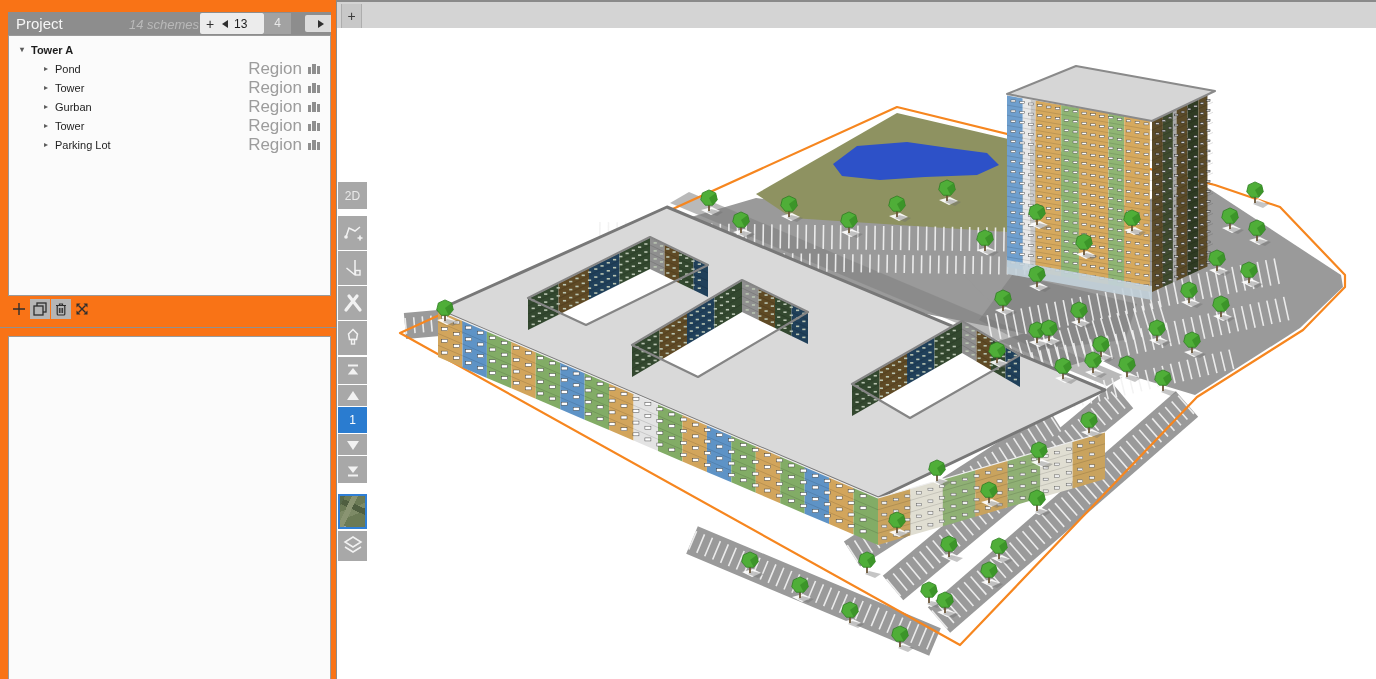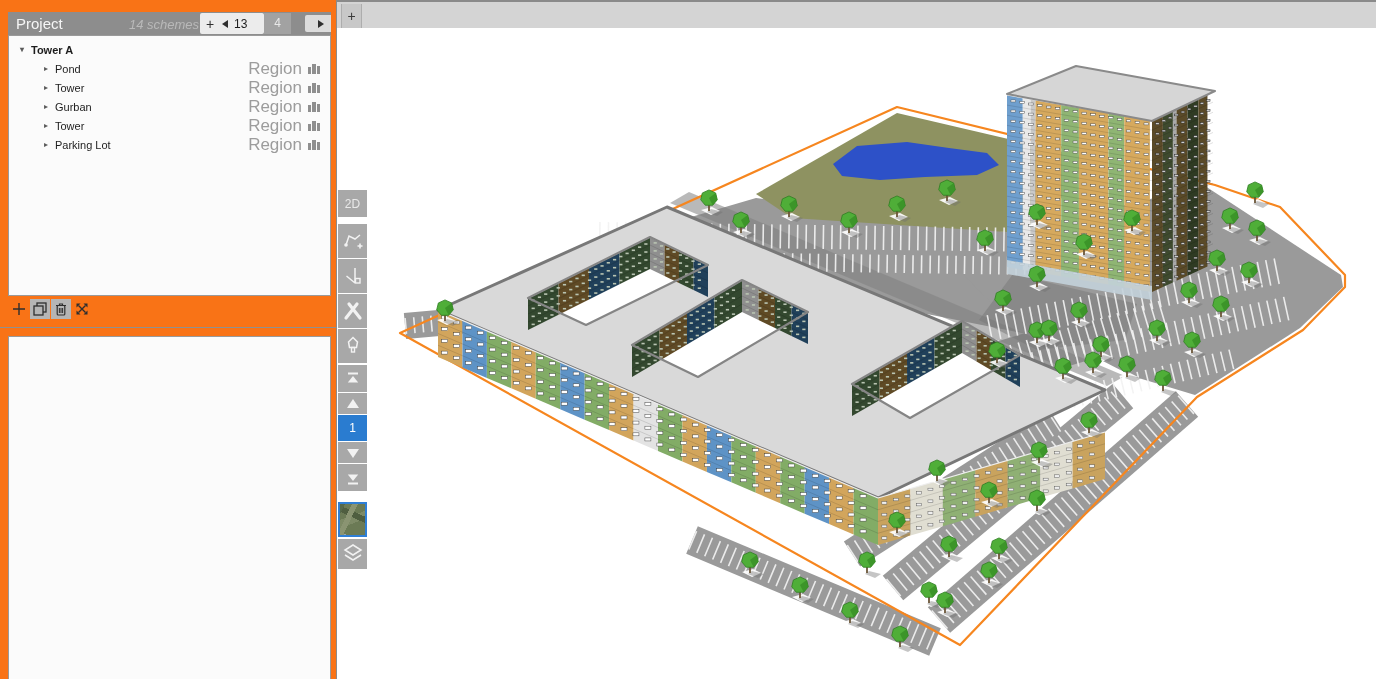--- a/index.html
+++ b/index.html
@@ -52,21 +52,21 @@
                background:#fbfbfb; border:1px solid #9a9a9a; }
 
   
   #top-bar { position:absolute; left:337px; top:0; width:1039px; height:28px;
              background:#d4d4d4; border-top:2px solid #8a8a8a; }
   #add-tab { position:absolute; left:4px; top:2px; width:21px; height:24px;
              background:#c8c8c8; border-left:1px solid #adadad; border-right:1px solid #adadad;
              color:#3a3a3a; font-size:14px; text-align:center; line-height:24px; }
 
   
-  #toolbar { position:absolute; left:338px; top:28px; width:29px; }
+  #toolbar { position:absolute; left:338px; top:20px; width:29px; }
   .tb-btn { position:absolute; left:0; width:29px; background:#a8a8a8; color:#e9e9e9;
             display:flex; align-items:center; justify-content:center; }
   #btn-2d { top:162px; height:27px; font-size:12px; }
   #tool-group { top:196px; height:139px; }
   .tool-slot { position:absolute; left:0; width:29px; height:34px; background:#a8a8a8;
                display:flex; align-items:center; justify-content:center; }
   #nav-group .tb-btn { background:#a8a8a8; }
   #floor-btn { background:#2a7cd0 !important; color:#ffffff; font-size:12px; }
   #thumb-btn { position:absolute; top:474px; left:0; width:29px; height:35px;
                border:2px solid #2f7fd6; background-color:#6b7a55;

